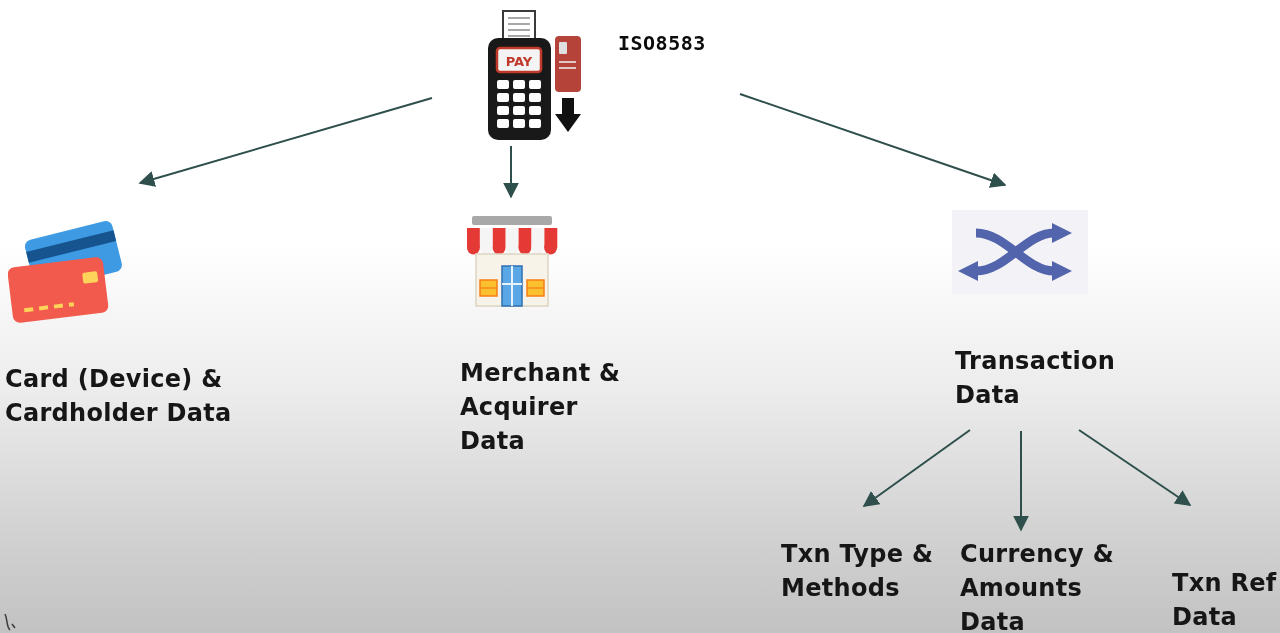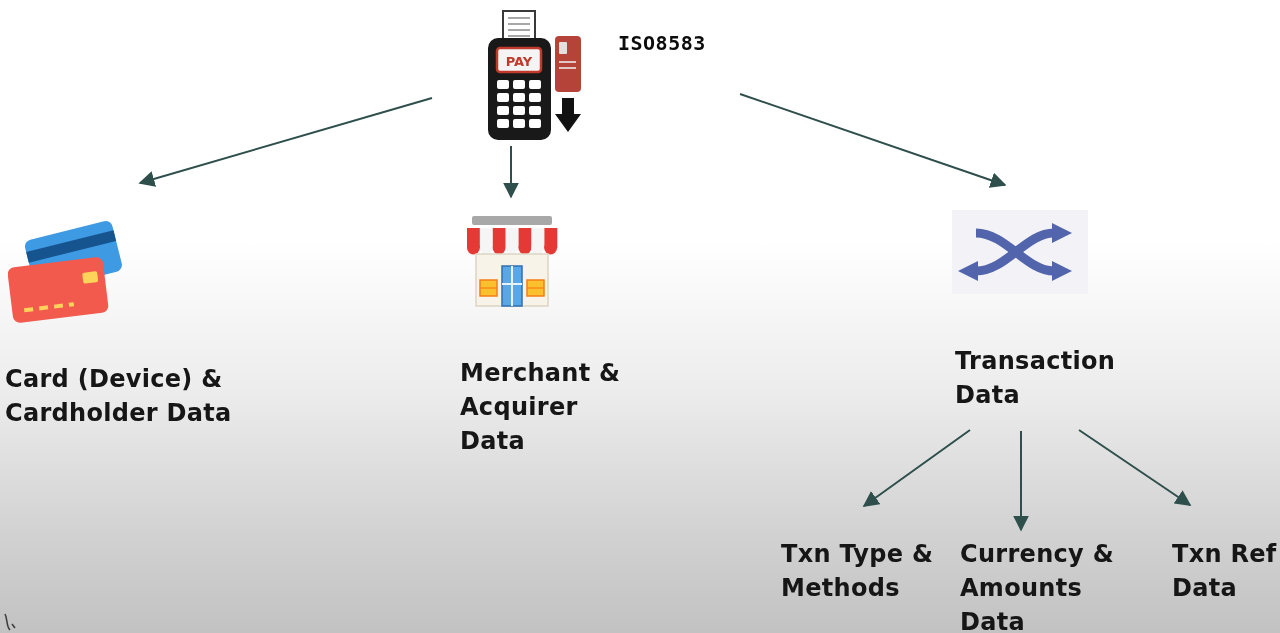--- a/index.html
+++ b/index.html
@@ -38,21 +38,21 @@
     font-size: 20px;
     font-weight: 600;
     color: #0c0c0c;
     letter-spacing: 0.5px;
   }
   .lbl-card        { left: 5px;    top: 362px; }
   .lbl-merchant    { left: 460px;  top: 356px; }
   .lbl-transaction { left: 955px;  top: 344px; }
   .lbl-txn-type    { left: 781px;  top: 537px; }
   .lbl-currency    { left: 960px;  top: 537px; }
-  .lbl-txn-ref     { left: 1172px; top: 537px; }
+  .lbl-txn-ref     { left: 1172px; top: 566px; }
   .stray-mark { position: absolute; left: 2px; top: 612px; }
 </style>
 </head>
 <body>
 
 <div class="canvas">
 
   <svg class="connectors" viewBox="0 0 1280 633">
     <defs>
       <marker id="arrowhead" viewBox="0 0 10 10" refX="9" refY="5" markerWidth="8" markerHeight="8" orient="auto">

